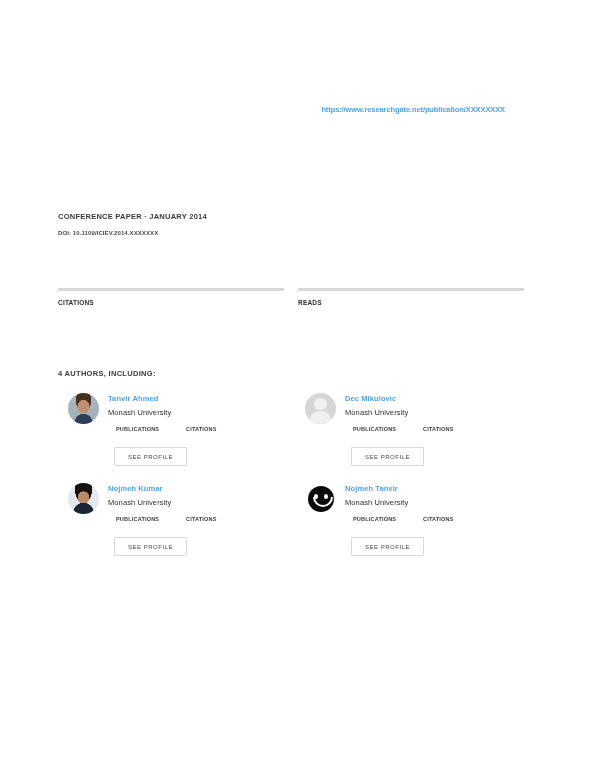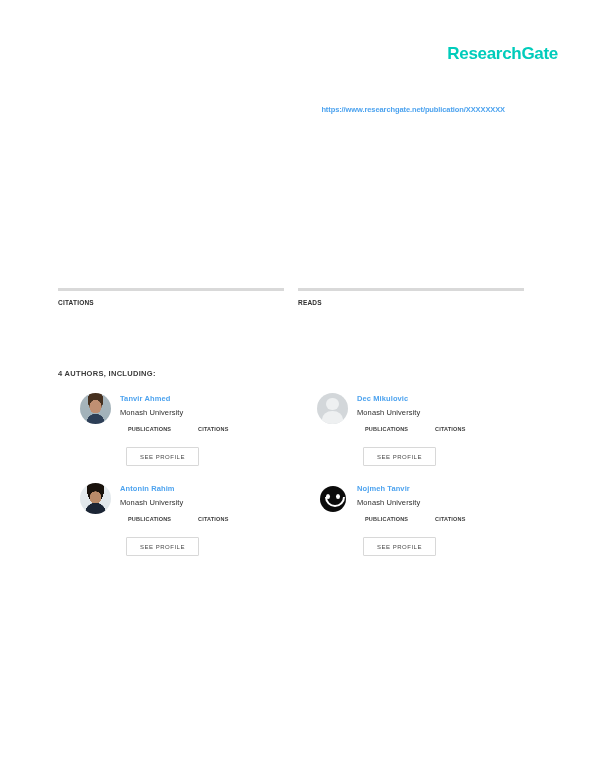--- a/index.html
+++ b/index.html
@@ -113,21 +113,21 @@
     top: 369px;
     font-size: 7.5px;
     font-weight: bold;
     color: #3a3a3a;
     letter-spacing: 0.3px;
     filter: blur(0.5px);
   }
 
   .authors-grid {
     position: absolute;
-    left: 76px;
+    left: 64px;
     top: 392px;
     width: 474px;
     display: flex;
     flex-wrap: wrap;
   }
   .author-card {
     width: 237px;
     height: 90px;
     position: relative;
     box-sizing: border-box;
@@ -284,24 +284,27 @@
     color: #4a4a4a;
     cursor: pointer;
     box-sizing: border-box;
   }
 </style>
 </head>
 <body>
 
 <div class="page">
 
-  <div class="rg-logo">ResearchGate</div>
 
   <div class="rg-url">https://www.researchgate.net/publication/XXXXXXXX</div>
 
+  <div class="meta-block">
+    <div class="meta-type">CONFERENCE PAPER · JANUARY 2014</div>
+    <div class="meta-doi">DOI: 10.1109/ICIEV.2014.XXXXXXX</div>
+  </div>
 
   <div class="stats-row">
     <div class="stat-col">
       <div class="stat-rule"></div>
       <div class="stat-label">CITATIONS</div>
       <div class="stat-value"></div>
     </div>
     <div class="stat-col">
       <div class="stat-rule"></div>
       <div class="stat-label">READS</div>
@@ -345,21 +348,21 @@
         <div class="astat">
           <div class="astat-value"></div>
           <div class="astat-label">CITATIONS</div>
         </div>
       </div>
       <div class="see-profile">SEE PROFILE</div>
     </div>
 
     <div class="author-card">
       <div class="avatar photo-b"></div>
-      <div class="author-name">Antonin Rahim</div>
+      <div class="author-name">Nojmeh Kumar</div>
       <div class="author-affil">Monash University</div>
       <div class="author-stats">
         <div class="astat">
           <div class="astat-value"></div>
           <div class="astat-label">PUBLICATIONS</div>
         </div>
         <div class="astat">
           <div class="astat-value"></div>
           <div class="astat-label">CITATIONS</div>
         </div>

